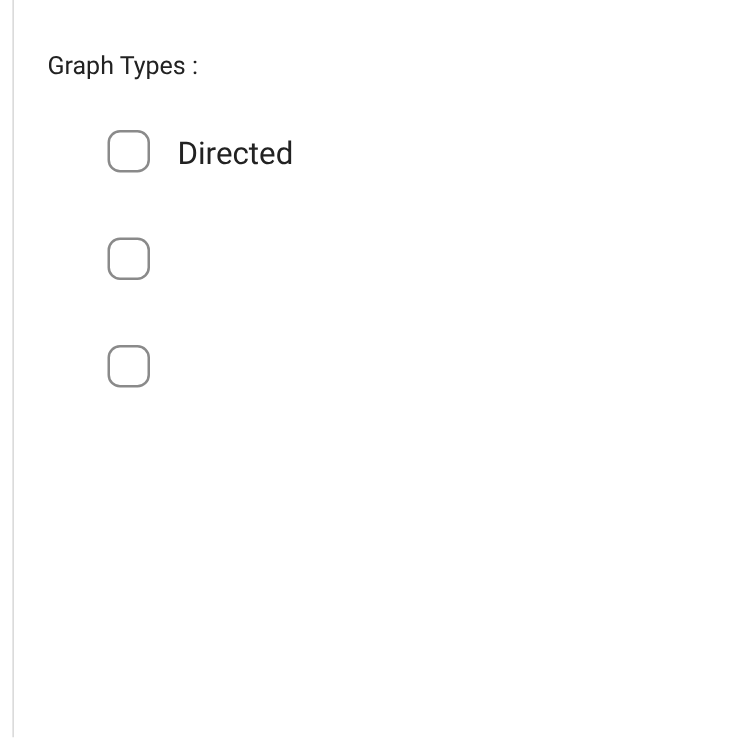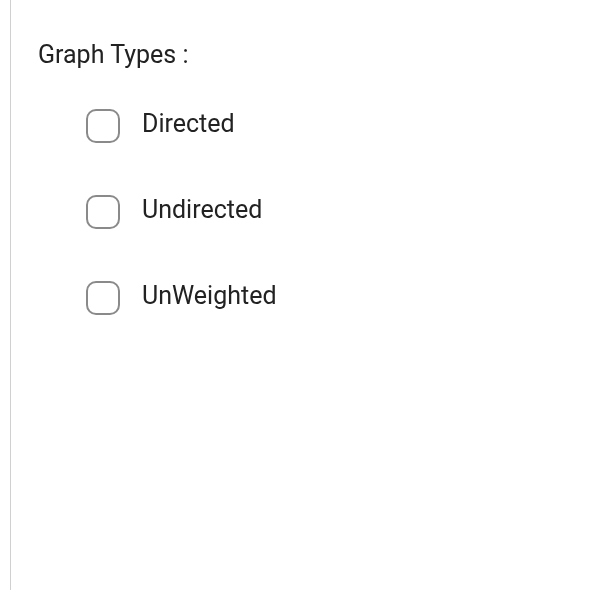--- a/index.html
+++ b/index.html
@@ -19,31 +19,31 @@
       left: 10px;
       top: 0;
       bottom: 0;
       width: 1px;
       background: #d0d0d0;
     }
     .content {
       padding: 40px 30px 30px 38px;
     }
     .section-title {
-      font-size: 25px;
+      font-size: 20px;
       font-weight: 400;
       color: #222;
       margin-bottom: 40px;
     }
     .options-list {
       padding-left: 48px;
     }
     .option-row {
       display: flex;
-      align-items: flex-start;
+      align-items: flex-end;
       margin-bottom: 52px;
     }
     .checkbox {
       width: 34px;
       height: 34px;
       border: 2.5px solid #8a8a8a;
       border-radius: 10px;
       background: #ffffff;
       flex-shrink: 0;
       cursor: pointer;
@@ -65,23 +65,21 @@
 
   <div class="options-list">
 
     <div class="option-row">
       <div class="checkbox"></div>
       <span class="option-label">Directed</span>
     </div>
 
     <div class="option-row">
       <div class="checkbox"></div>
-      <span class="option-label">Undirected</span>
     </div>
 
 
     <div class="option-row">
       <div class="checkbox"></div>
-      <span class="option-label">UnWeighted</span>
     </div>
 
   </div>
 </div>
 
 </body></html>

